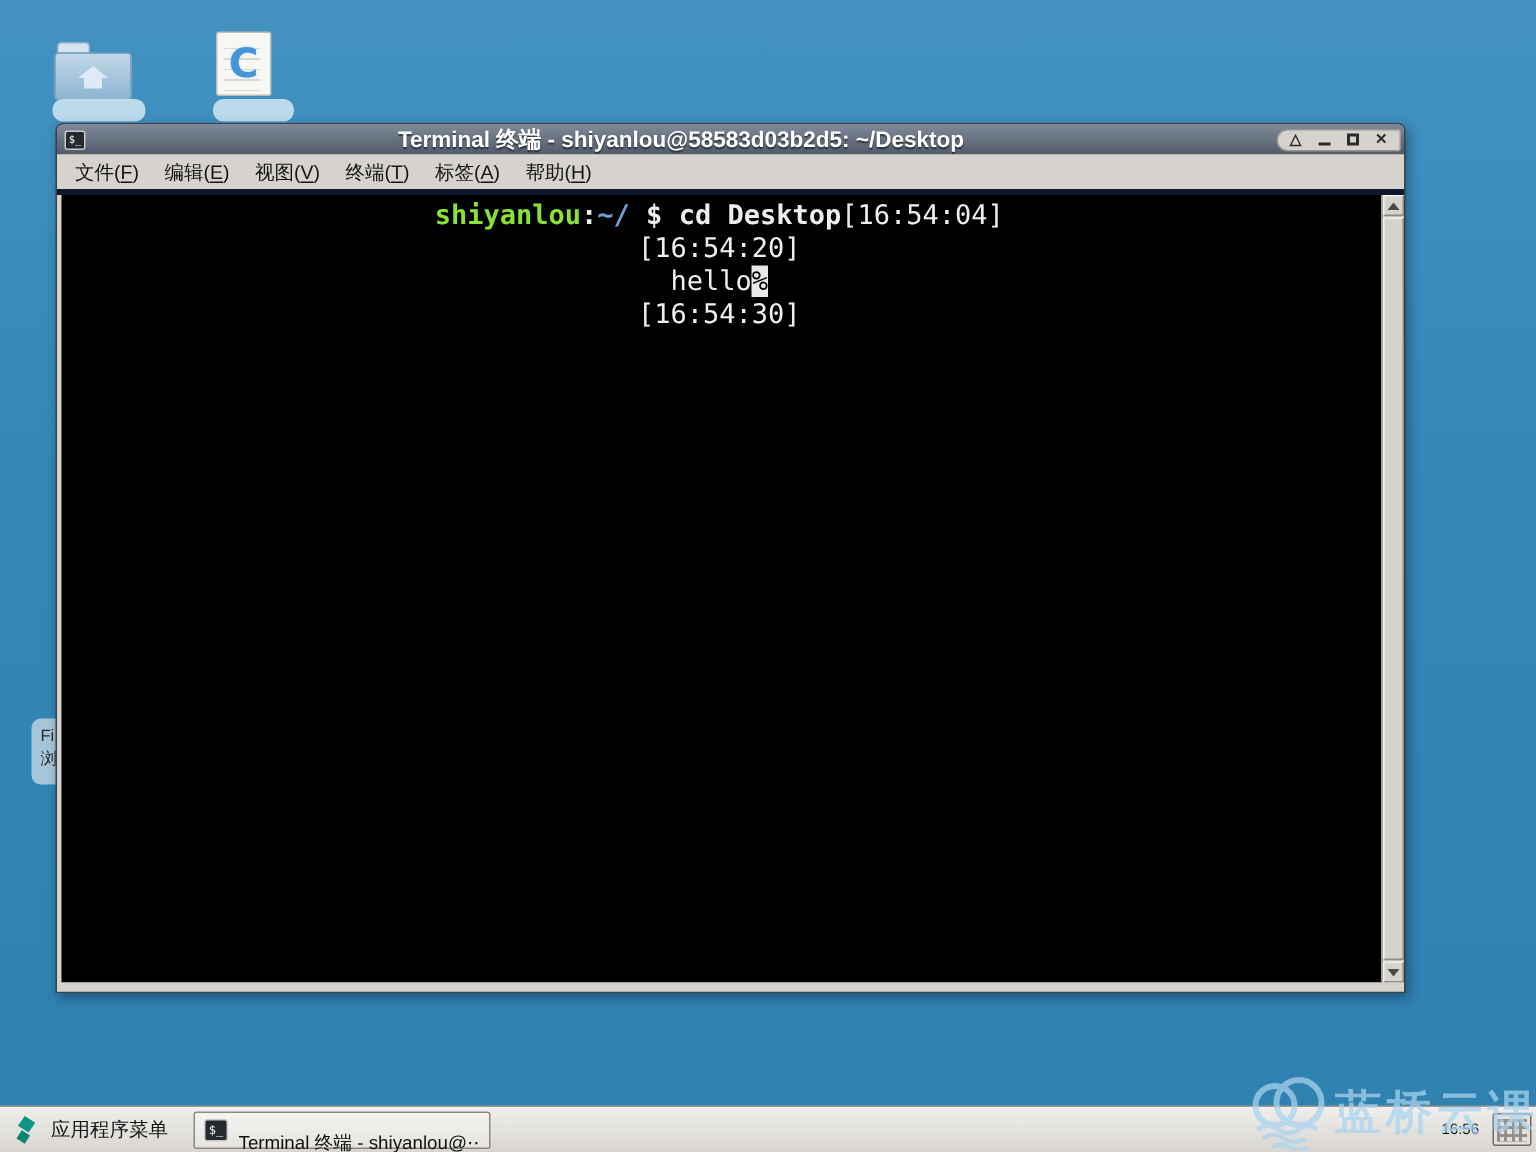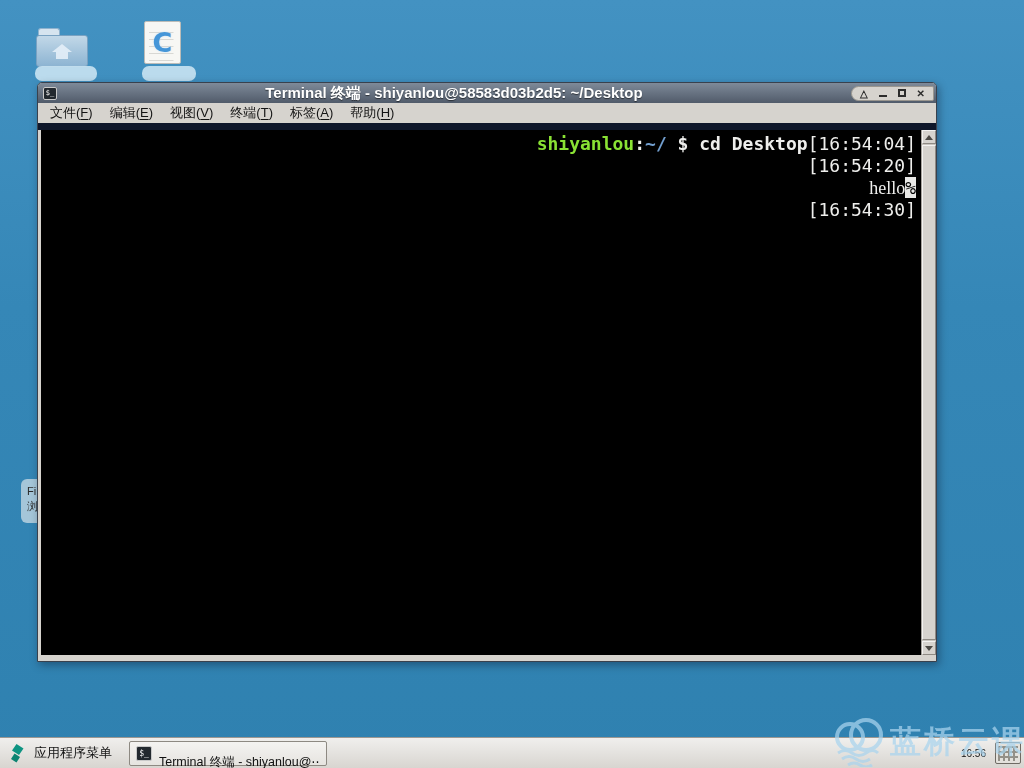--- a/index.html
+++ b/index.html
@@ -27,33 +27,33 @@
   .titlebar { height:20px; background:linear-gradient(180deg,#7e8a99,#515b6a); border-radius:4px 4px 0 0; display:flex; align-items:center; flex:0 0 auto; }
   .tb-icon { width:14px; height:13px; margin-left:5px; background:#23292f; border:1px solid #c9c9c9; border-radius:2px;
     color:#fff; font-family:"DejaVu Sans Mono", monospace; font-size:7px; line-height:11px; text-align:center; overflow:hidden; }
   .tb-title { flex:1; text-align:center; color:#ffffff; font-size:15px; font-weight:bold; text-shadow:0 1px 1px rgba(0,0,0,0.55); white-space:nowrap; overflow:hidden; }
   .tb-controls { height:15px; margin-right:2px; background:#d6d3ce; border:1px solid #9a968f; border-radius:8px 2px 2px 8px;
     display:flex; align-items:center; gap:11px; padding:0 8px; }
   .ctl { color:#2c2c2c; font-size:10px; font-weight:bold; line-height:13px; cursor:default; display:inline-flex; align-items:center; justify-content:center; }
   .ctl-min-shape { display:inline-block; width:8px; height:8px; border-bottom:2px solid #2c2c2c; }
   .ctl-max-shape { display:inline-block; width:8px; height:8px; border:2px solid #2c2c2c; }
 
-  .menubar { height:27px; background:#d6d3ce; border-bottom:7px solid #0f172a; display:flex; align-items:center; padding-left:12px; flex:0 0 auto; }
+  .menubar { height:27px; background:#d6d3ce; border-bottom:4px solid #0f172a; display:flex; align-items:center; padding-left:12px; flex:0 0 auto; }
   .menu-item { font-size:13px; color:#141414; margin-right:17px; white-space:nowrap; }
   .menu-item u { text-underline-offset:2px; }
 
   .content-row { flex:1; display:flex; background:#d6d3ce; padding-left:3px; min-height:0; }
   .term-screen { flex:1; background:#000; font-family:"DejaVu Sans Mono", monospace; font-size:18px; line-height:22px; color:#eeeeec; padding:3px 0 0 2px; overflow:hidden; }
-  .tline { display:flex; justify-content:flex-end; white-space:pre; }
+  .tline { display:flex; justify-content:center; white-space:pre; }
   .tstamp { margin-right:5px; color:#eeeeec; }
   .seg-user { color:#8ae234; font-weight:bold; }
   .seg-path { color:#729fcf; font-weight:bold; }
   .seg-cmd  { color:#eeeeec; font-weight:bold; }
   .seg-plain{ color:#eeeeec; font-weight:bold; }
-  .seg-out  { color:#eeeeec;font-family:Liberation Serif, serif; }
+  .seg-out  { color:#eeeeec; }
   .seg-inverse { background:#e8e8e6; color:#000; }
   .seg-cursor  { background:#35b535; color:#35b535; }
 
   .scrollbar { width:15px; background:#c9c5bf; border-left:1px solid #a6a29c; display:flex; flex-direction:column; flex:0 0 auto; }
   .sb-btn { height:14px; background:#d6d3ce; border:1px solid; border-color:#f4f3f1 #8e8a84 #8e8a84 #f4f3f1; display:flex; align-items:center; justify-content:center; }
   .sb-thumb { flex:1; margin:1px 0; background:#d6d3ce; border:1px solid; border-color:#f4f3f1 #8e8a84 #8e8a84 #f4f3f1; }
   .tri-up { width:0; height:0; border-left:4px solid transparent; border-right:4px solid transparent; border-bottom:5px solid #4c4a46; }
   .tri-down { width:0; height:0; border-left:4px solid transparent; border-right:4px solid transparent; border-top:5px solid #4c4a46; }
   .win-bottom { height:6px; background:#d6d3ce; flex:0 0 auto; }
 

